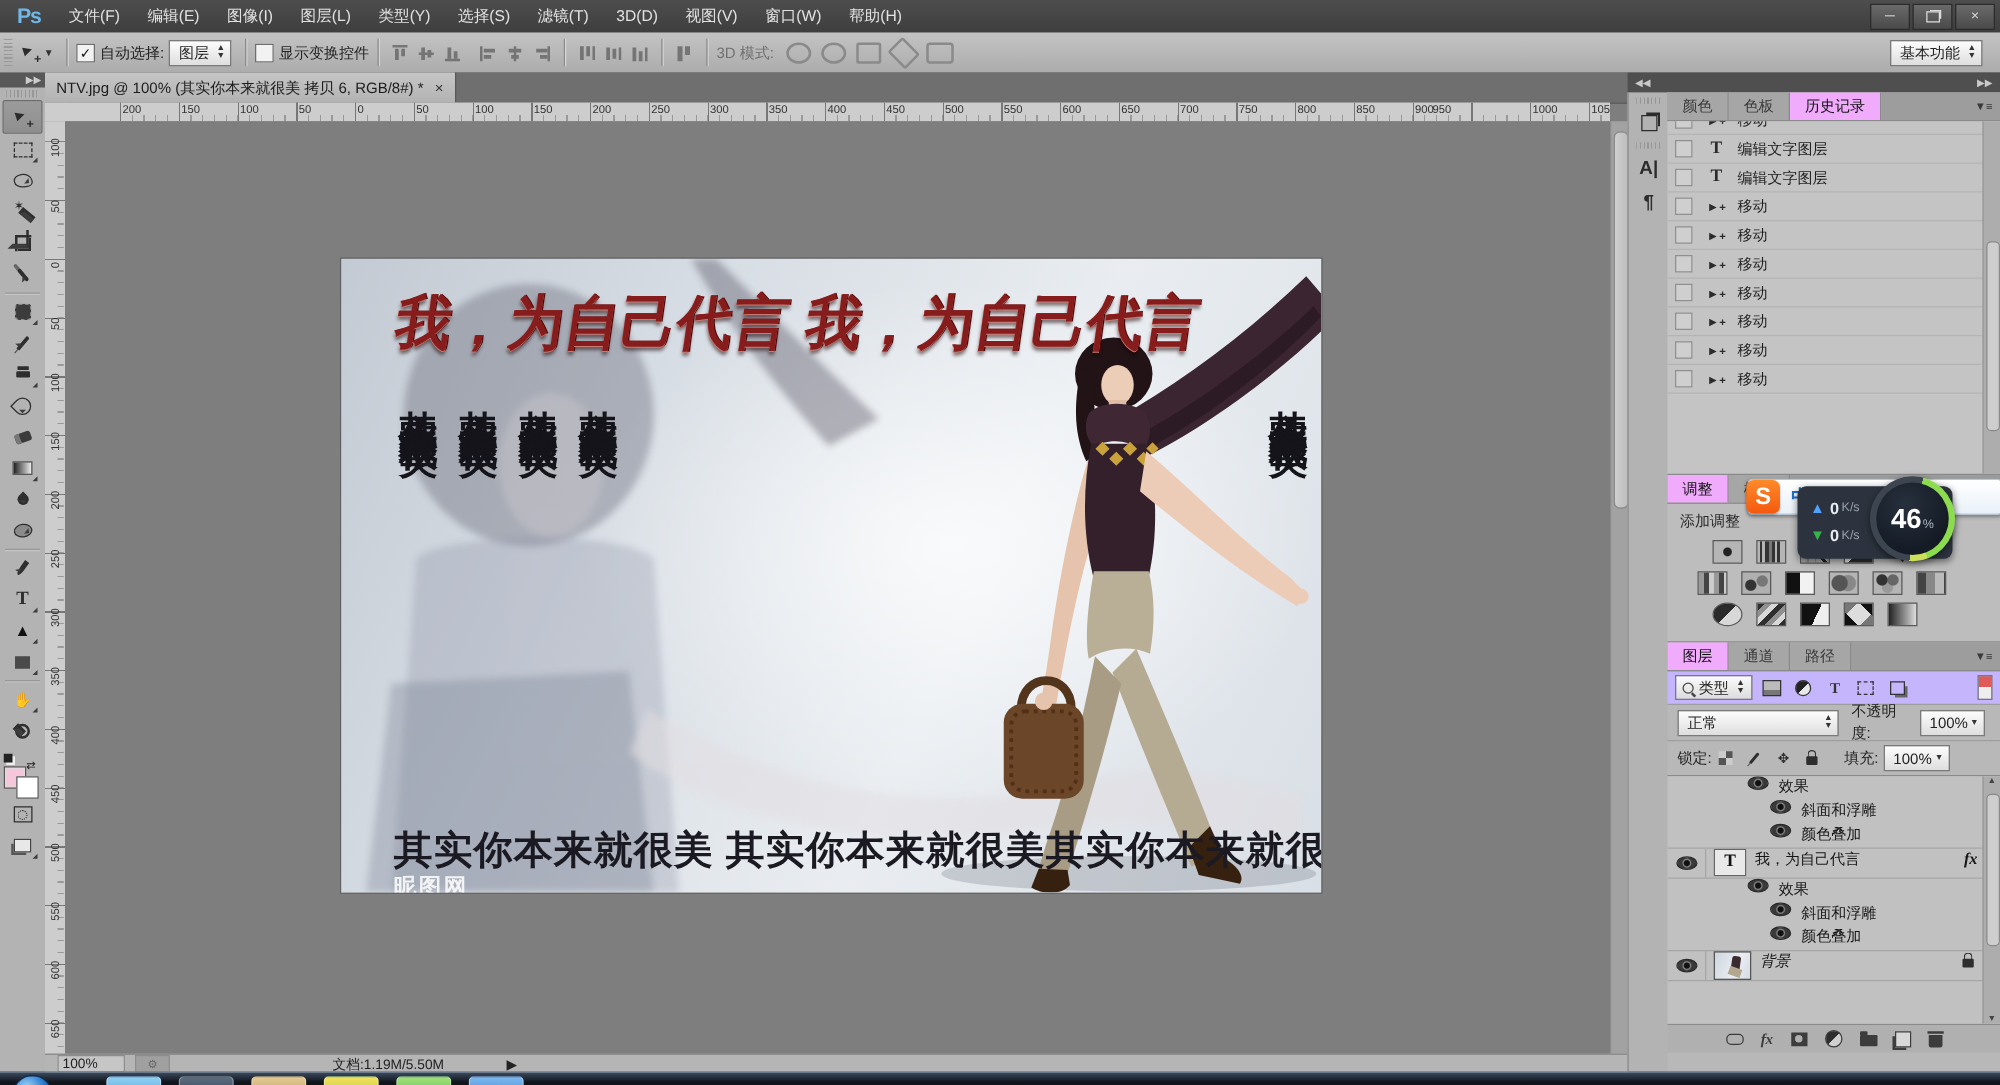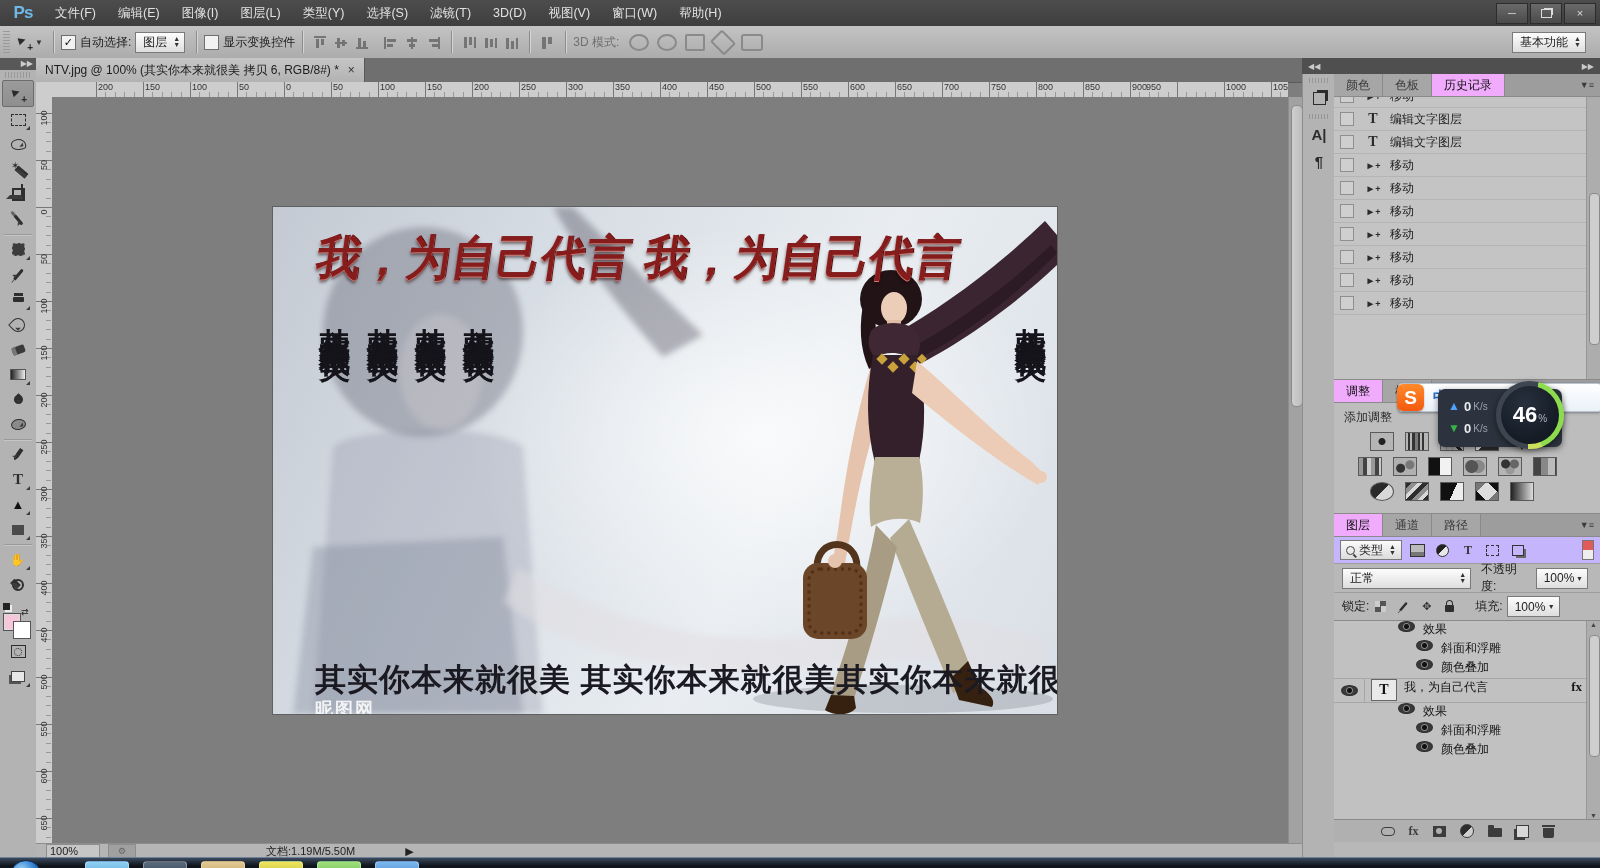--- a/index.html
+++ b/index.html
@@ -185,21 +185,21 @@
   .lrow.main{height:23px;border-bottom:1px solid #a6a6a6;border-top:1px solid #a6a6a6;}
   .lrow.fx{height:19px;}
   .eye{width:15px;height:9px;border-radius:50%;background:radial-gradient(circle at 50% 50%,#111 2px,#888 3px,#3a3a3a 4px);border:1px solid #2a2a2a;}
   .eyecell{width:30px;display:flex;justify-content:center;border-right:1px solid #a6a6a6;align-self:stretch;align-items:center;}
   .thumb-t{width:24px;height:20px;background:#e9e9e9;border:1px solid #666;display:flex;align-items:center;justify-content:center;
            font-weight:bold;font-size:14px;color:#111;margin:0 7px 0 6px;font-family:"Liberation Serif",serif;}
   .thumb-img{width:28px;height:21px;border:1px solid #555;margin:0 7px 0 6px;position:relative;overflow:hidden;
              background:linear-gradient(115deg,#cfd6de,#e9edf2 60%,#d5dbe2);}
   .thumb-img:before{content:"";position:absolute;left:13px;top:3px;width:7px;height:15px;background:#3a2b30;border-radius:2px;transform:rotate(8deg);}
   .thumb-img:after{content:"";position:absolute;left:11px;top:12px;width:10px;height:7px;background:#b3a88f;transform:rotate(20deg);}
-  .fxbadge{font-weight:bold;font-family:"Liberation Serif",serif;font-size:13px;margin-left:auto;margin-right:4px;}
+  .fxbadge{font-style:italic;font-weight:bold;font-family:"Liberation Serif",serif;font-size:13px;margin-left:auto;margin-right:4px;}
   .ltri{width:0;height:0;border-left:4px solid transparent;border-right:4px solid transparent;border-bottom:5px solid #333;margin-right:6px;}
   #llscroll{position:absolute;right:0;top:0;width:13px;height:100%;background:#adadad;border-left:1px solid #979797;}
   #llscroll .thumb{position:absolute;left:2px;top:14px;width:9px;height:120px;background:#cecece;border:1px solid #8a8a8a;border-radius:4px;}
   #lbottom{height:22px;background:#b0b0b0;border-top:1px solid #8a8a8a;display:flex;align-items:center;justify-content:center;gap:14px;}
   .bico{color:#3c3c3c;font-size:12px;display:flex;align-items:center;justify-content:center;height:16px;}
   .chain{width:12px;height:7px;border:1.5px solid #3c3c3c;border-radius:4px;position:relative;}
   .masky{width:13px;height:11px;background:#3c3c3c;display:flex;align-items:center;justify-content:center;}
   .masky i{width:6px;height:6px;border-radius:50%;background:#b0b0b0;}
   .newl{width:11px;height:11px;background:#d8d8d8;border:1px solid #3c3c3c;box-shadow:-3px 3px 0 -1px #3c3c3c;}
   .fold{width:14px;height:9px;background:#3c3c3c;border-radius:1px;position:relative;margin-top:3px;}
@@ -743,20 +743,30 @@
       <div class="lrow fx">
         <span style="width:82px;"></span>
           <span class="eye"></span>
           <span style="margin-left:8px;">斜面和浮雕</span>
       </div>
       <div class="lrow fx">
         <span style="width:82px;"></span>
           <span class="eye"></span>
           <span style="margin-left:8px;">颜色叠加</span>
       </div>
+      <div class="lrow main">
+        <span class="eyecell">
+            <span class="eye"></span>
+          </span>
+        <span class="thumb-img"></span>
+        <span style="font-style:italic;">背景</span>
+        <span class="lockico" style="margin-left:auto;margin-right:18px;">
+            <span class="padlock"></span>
+          </span>
+      </div>
       <div id="llscroll">
         <div style="text-align:center;font-size:7px;color:#444;">▲</div>
         <div class="thumb"></div>
         <div style="position:absolute;bottom:0;width:100%;text-align:center;font-size:7px;color:#444;">▼</div>
       </div>
     </div>
     <div id="lbottom">
       <span class="bico">
           <span class="chain"></span>
         </span>

